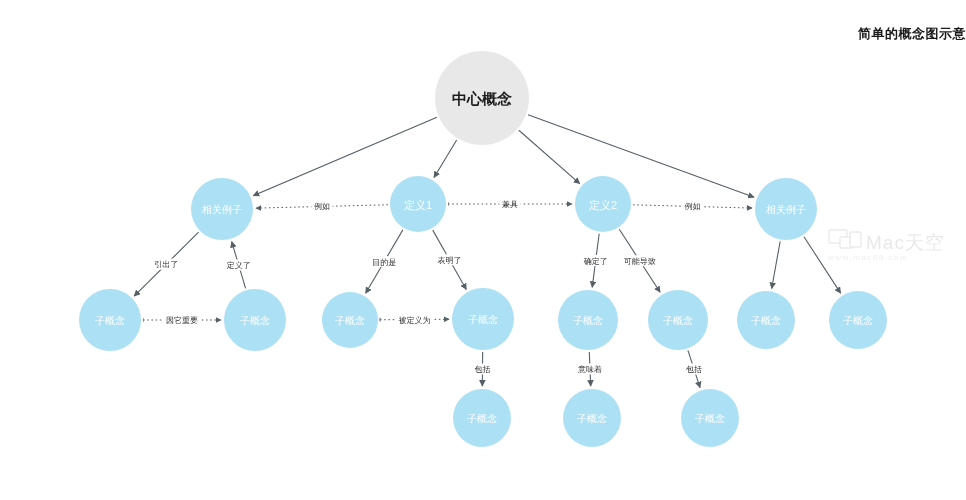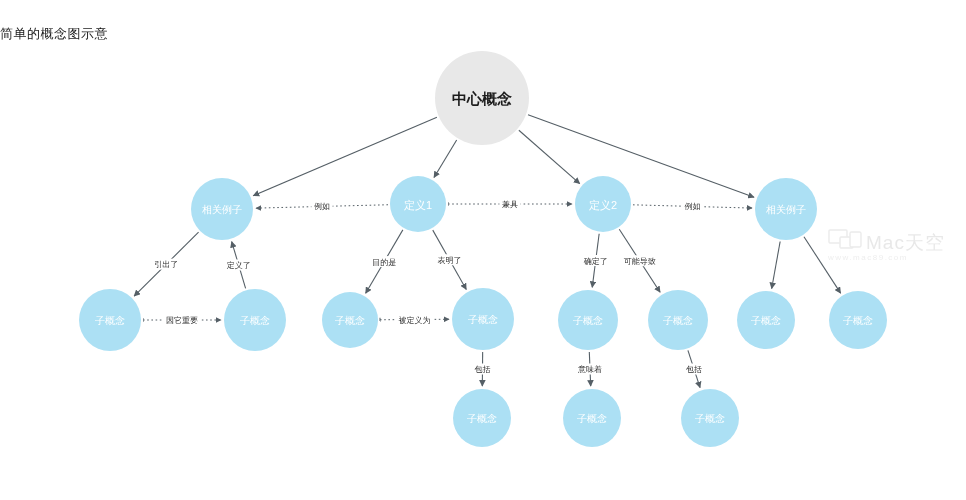--- a/index.html
+++ b/index.html
@@ -19,23 +19,23 @@
     left: 0;
     top: 0;
     width: 966px;
     height: 500px;
   }
   .diagram-title {
     position: absolute;
     left: 0;
     top: 25px;
     width: 966px;
-    text-align: left;
+    text-align: right;
     font-size: 13px;
-    font-weight: normal;
+    font-weight: bold;
     color: #1a1a1a;
     letter-spacing: 0.5px;
   }
   .node-label {
     fill: #ffffff;
     font-family: "Liberation Sans", "DejaVu Sans", sans-serif;
     text-anchor: middle;
     dominant-baseline: central;
     pointer-events: none;
   }

